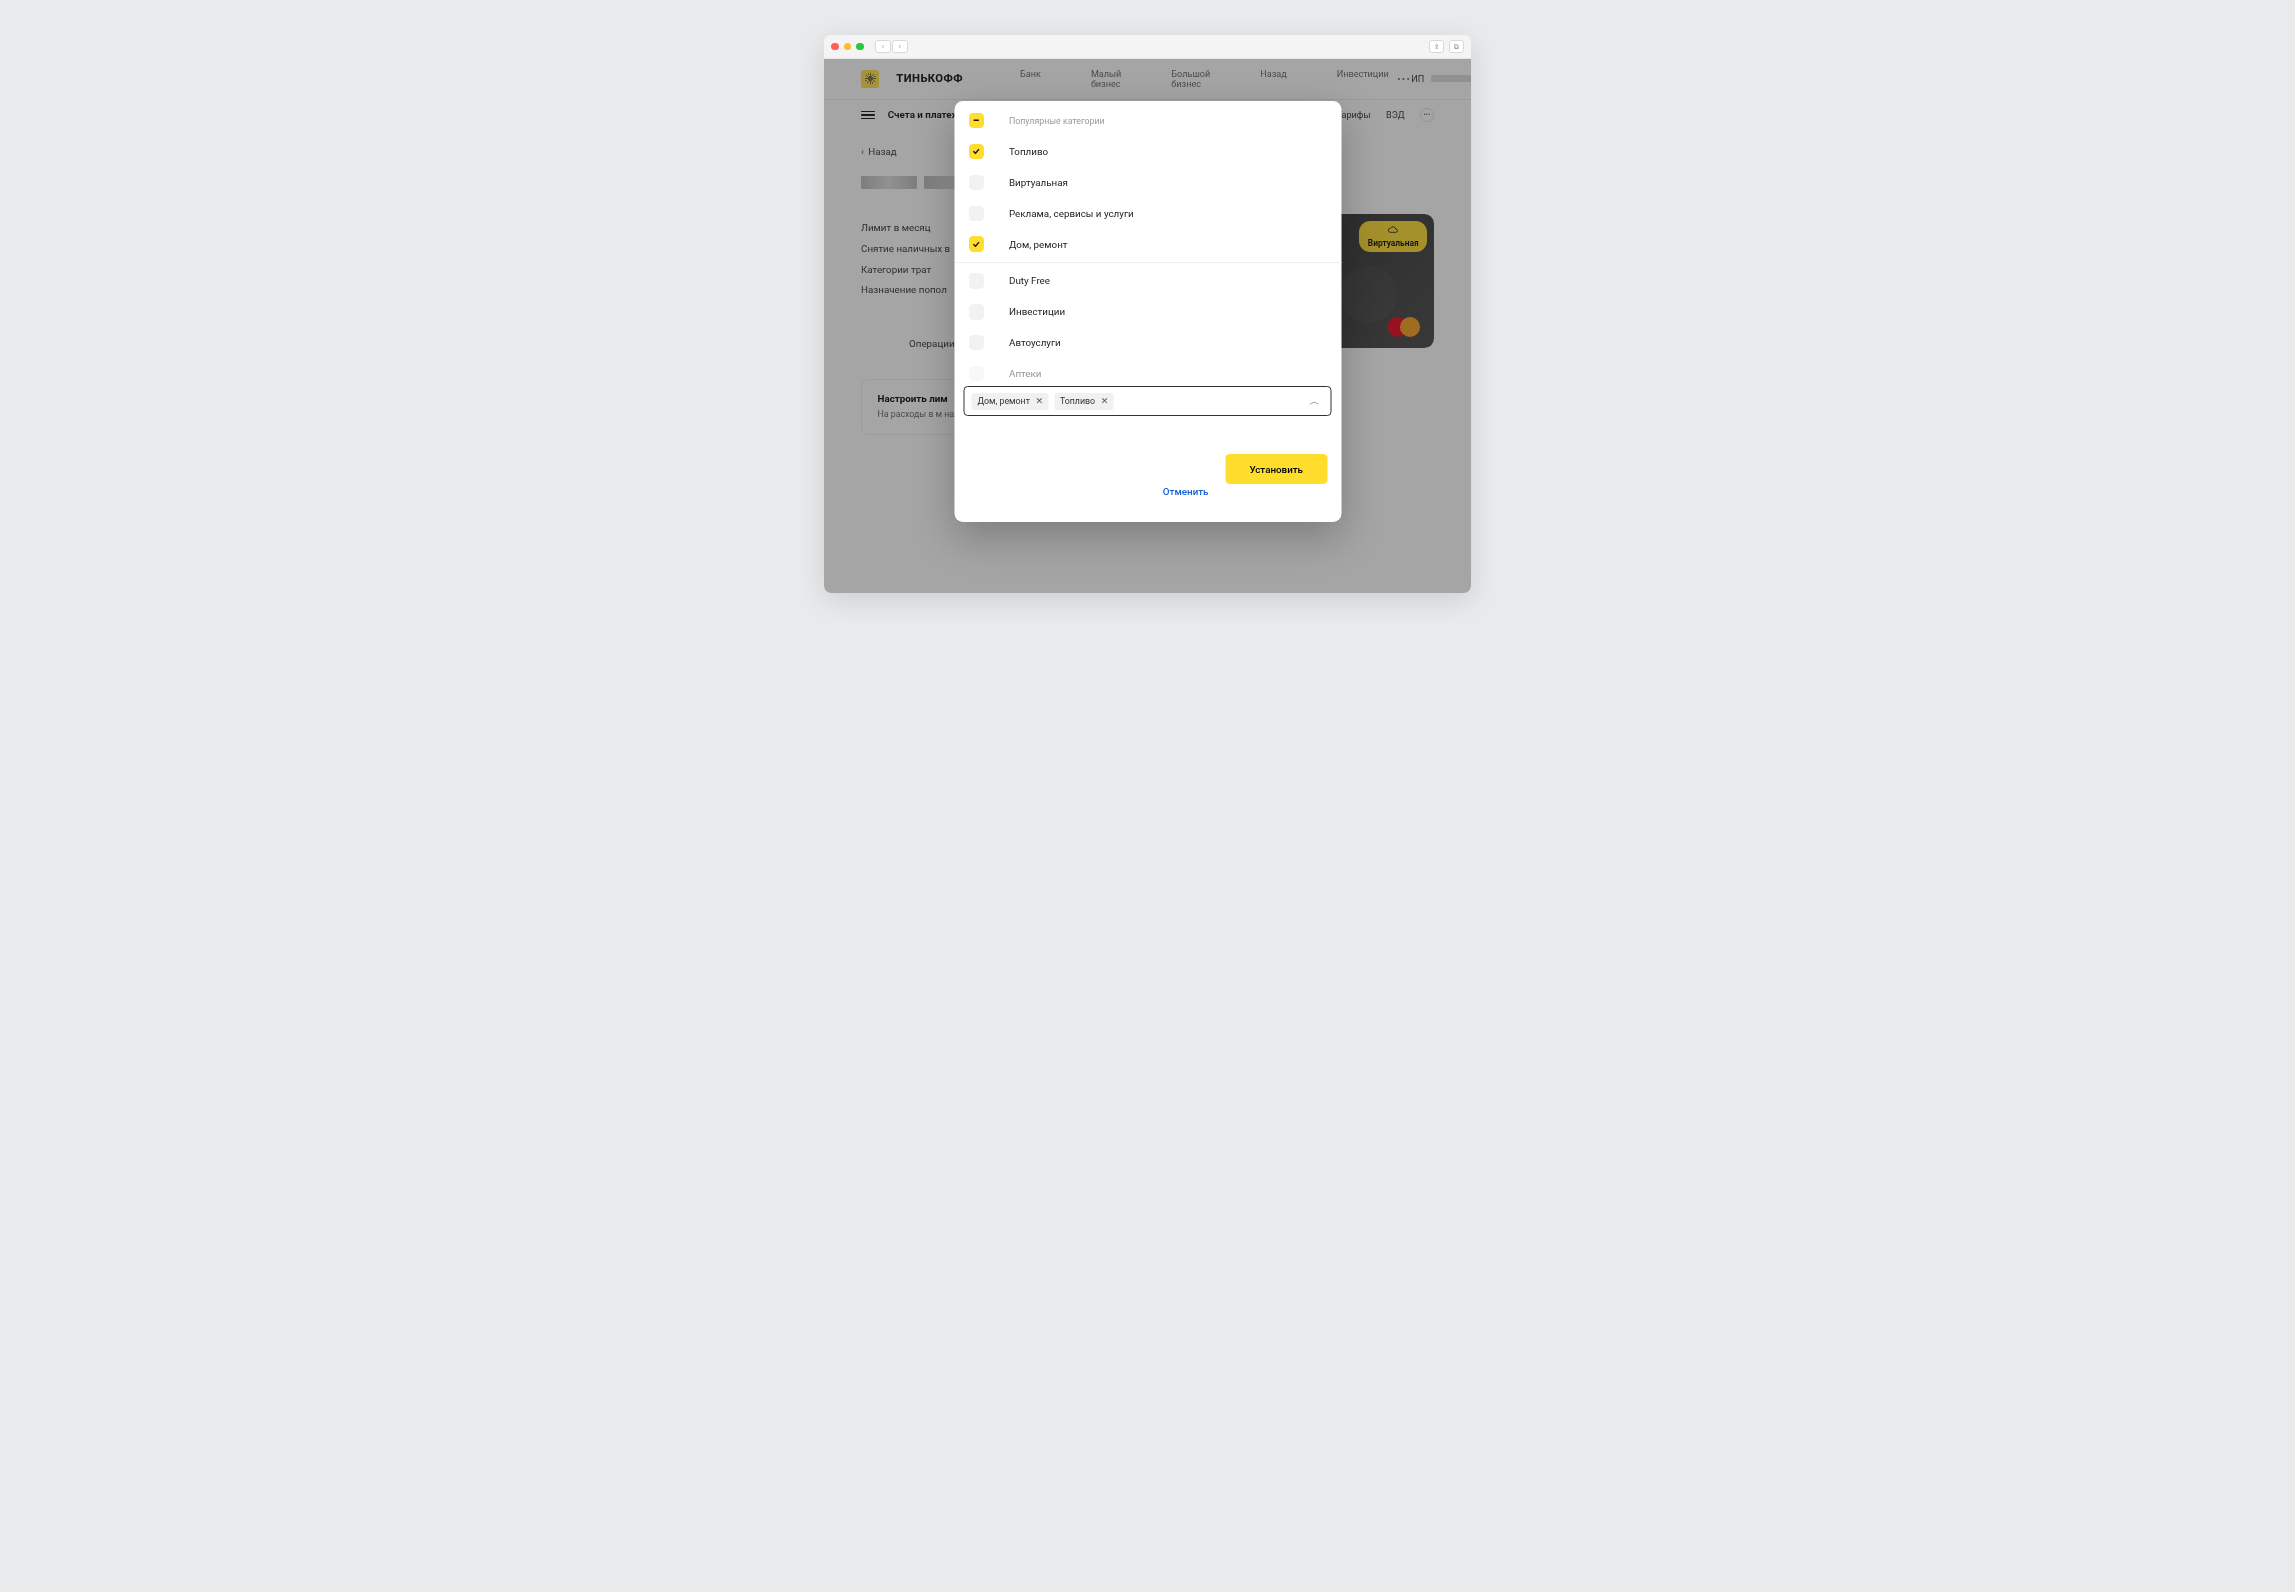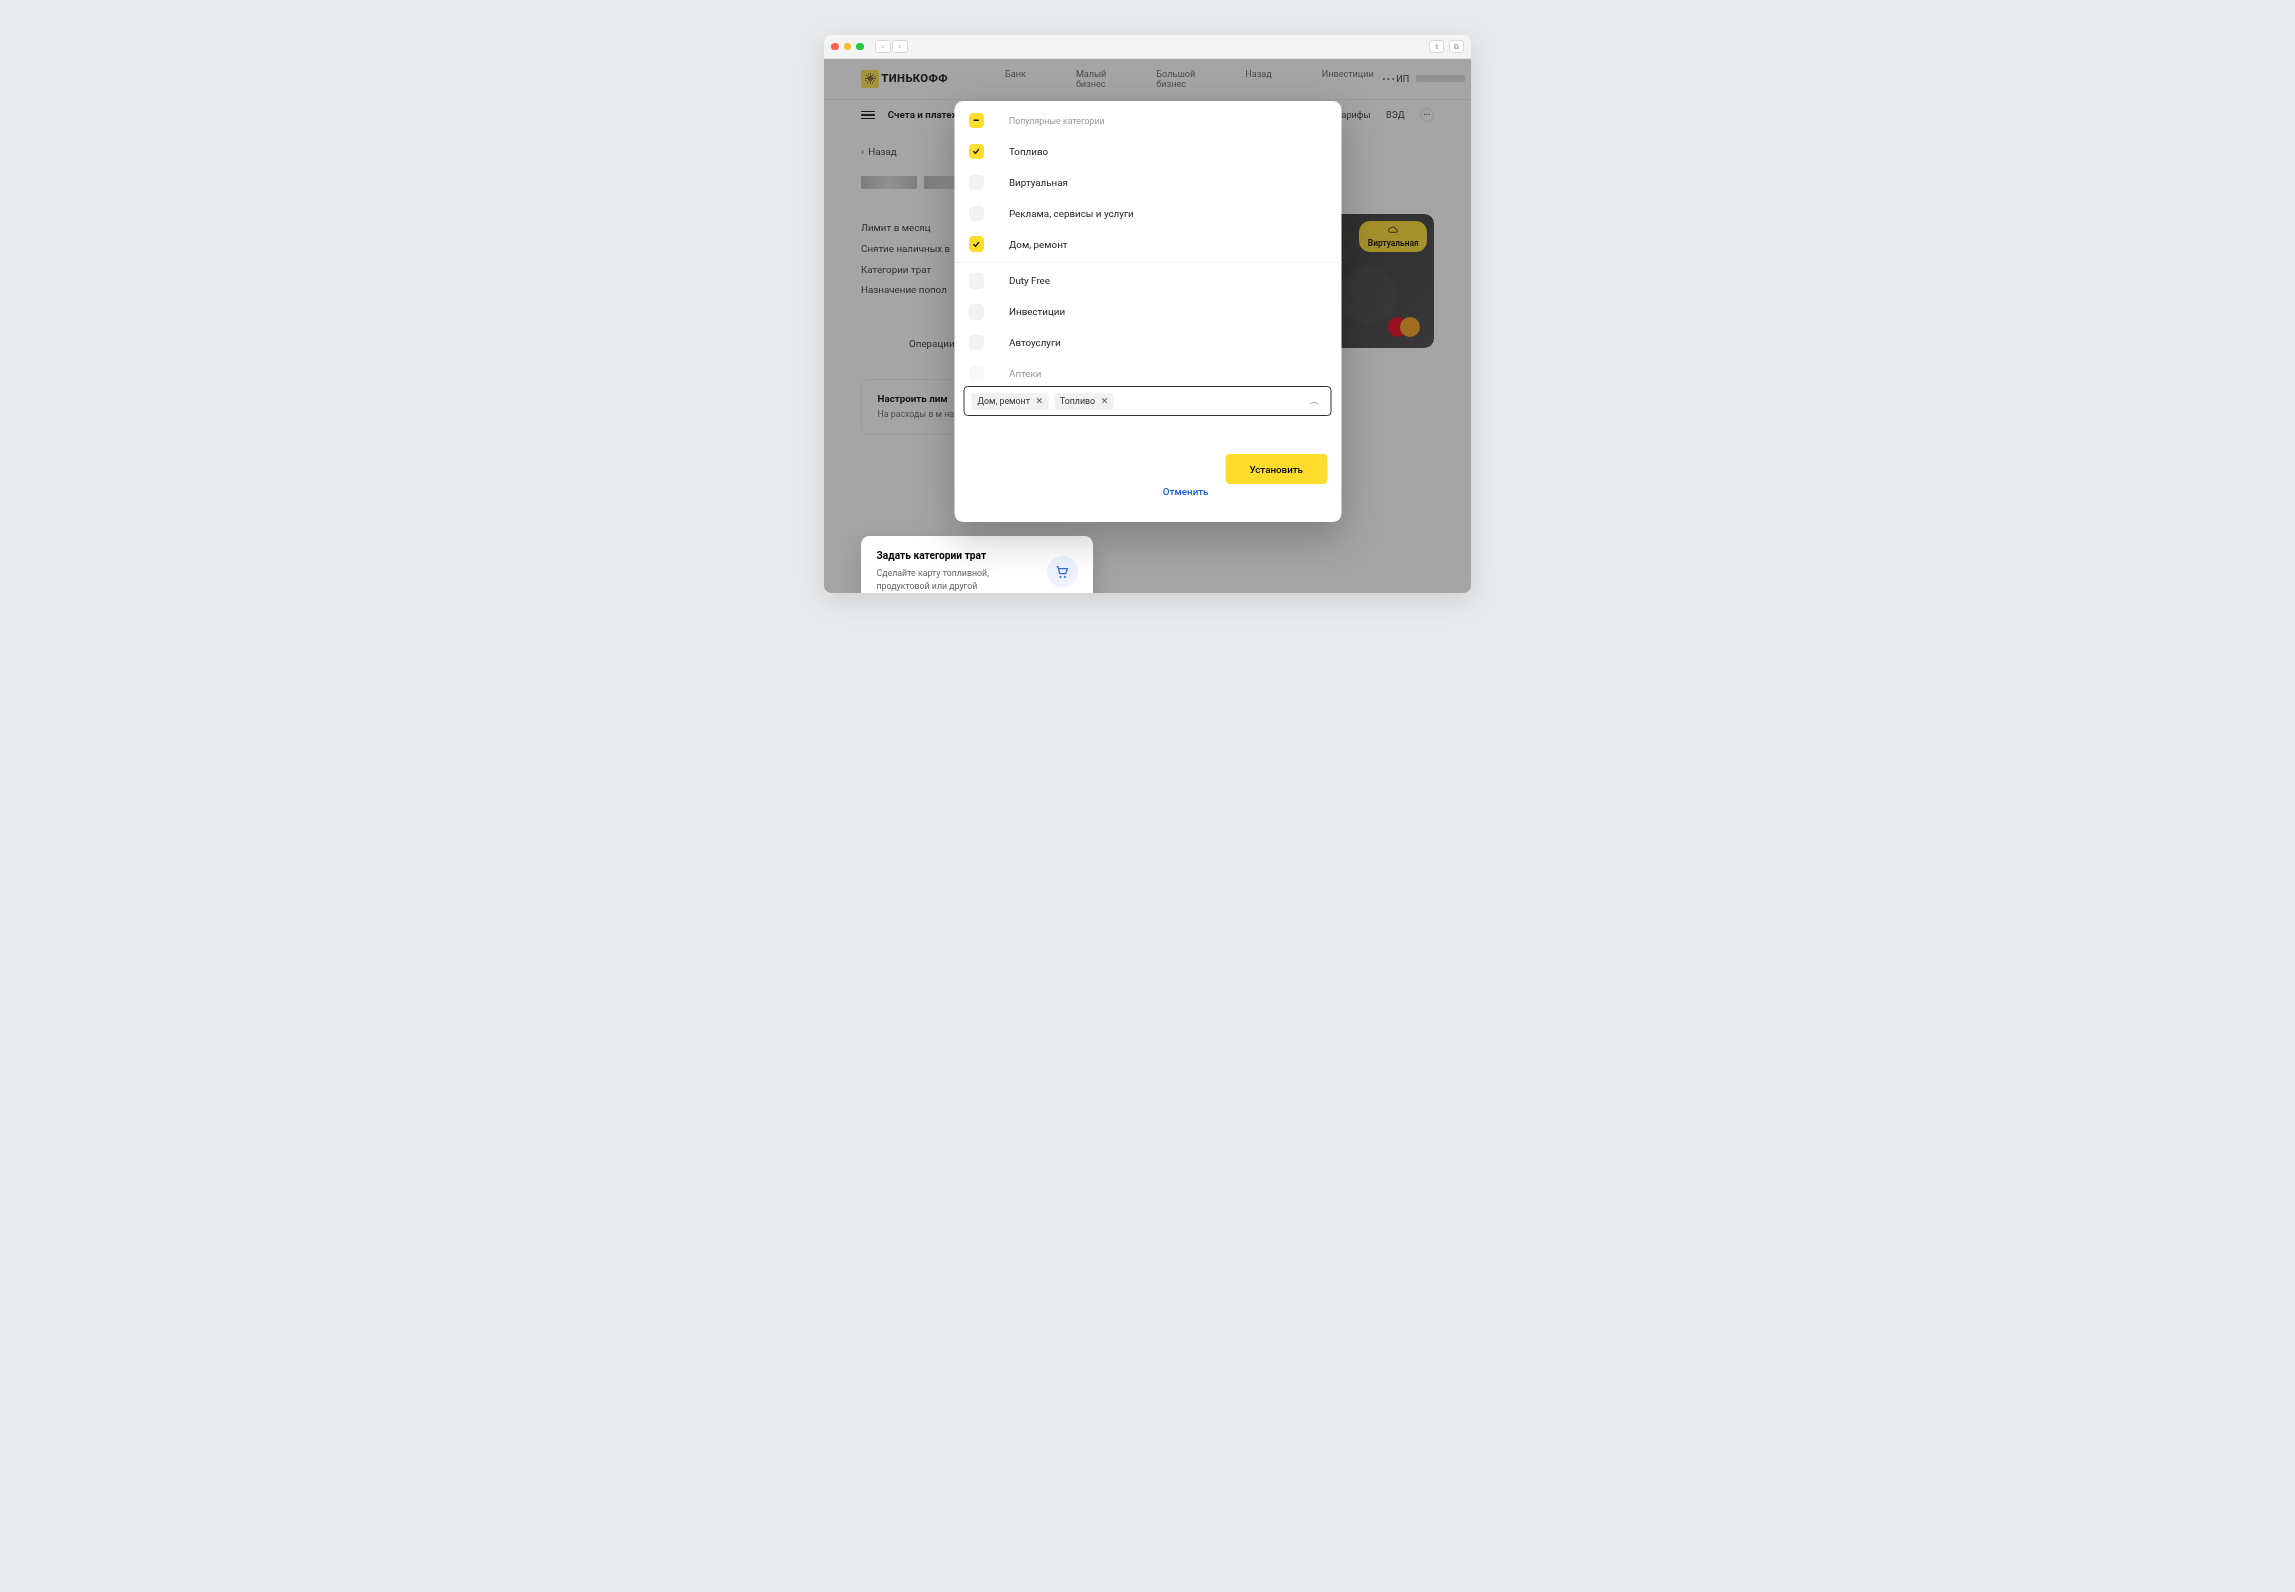--- a/index.html
+++ b/index.html
@@ -15,21 +15,21 @@
   .dot.green { background: #28c840; }
   .navarrows { display: flex; margin-left: 11.3px; gap: 1.4px; }
   .navbtn { width: 15.5px; height: 12.7px; border: 0.7px solid #d8d8da; border-radius: 2.8px; background: #fff; display: flex; align-items: center; justify-content: center; font-size: 7px; color: #888; }
   .titlebar-spacer { flex: 1; }
   .tb-icon { width: 15.5px; height: 12.7px; border: 0.7px solid #d8d8da; border-radius: 2.8px; background: #fff; display: flex; align-items: center; justify-content: center; font-size: 7px; color: #888; margin-left: 4.2px; }
 
   .page { position: relative; background: #fff; min-height: 534px; }
   .dim { position: absolute; inset: 0; background: rgba(40,40,40,0.42); z-index: 5; }
 
   .topbar { display: flex; align-items: center; padding: 9.8px 37px; border-bottom: 0.7px solid #eee; }
-  .logo { display: flex; align-items: center; gap: 2px; }
+  .logo { display: flex; align-items: center; gap: 17px; }
   .logo-badge { width: 18.3px; height: 18.3px; background: #ffe14b; border-radius: 2.8px; position: relative; display:flex; align-items:center; justify-content:center; }
   .logo-badge::after { content:""; width: 11.3px; height: 11.3px; background: radial-gradient(circle at 50% 50%, #333 30%, transparent 32%), repeating-conic-gradient(#333 0 10deg, transparent 10deg 30deg); border-radius:50%; opacity:.7;}
   .logo-text { font-weight: 800; font-size: 11.3px; letter-spacing: 0.4px; color: #111; }
   .topnav { display: flex; gap: 14px; margin-left: 21px; font-size: 9.1px; color: #666; }
   .topnav span { cursor: pointer; margin-left: 36px; }
   .topdots { margin-left: 8.4px; color: #666; font-size: 9.8px; letter-spacing: 1.4px; }
   .topbar-spacer { flex: 1; }
   .user { display: flex; align-items: center; gap: 7px; font-size: 9.1px; color: #333; }
   .user-blur { width: 49px; height: 7px; background: #ddd; border-radius: 1.4px; filter: blur(0.7px); }
   .user-sep { width:0.7px; height:15.5px; background:#ddd; margin:0 2.8px; }
@@ -271,29 +271,16 @@
         <div class="chipbox-spacer"></div>
         <div class="chev">︿</div>
       </div>
 
       <div class="mactions">
         <button class="btn-cancel">Отменить</button>
         <button class="btn-primary">Установить</button>
       </div>
     </div>
 
-    <div class="float-card">
-      <div class="txt">
-        <h4>Задать категории трат</h4>
-        <p>Сделайте карту топливной, продуктовой или другой</p>
-      </div>
-      <div class="float-icon">
-        <svg width="15.5" height="15.5" viewBox="0 0 24 24">
-            <path d="M4 4h2l3 11h9l3-8H7" fill="none" stroke="#2f6fd8" stroke-width="2" stroke-linejoin="round"></path>
-            <circle cx="10" cy="20" r="1.6" fill="#2f6fd8"></circle>
-            <circle cx="17" cy="20" r="1.6" fill="#2f6fd8"></circle>
-          </svg>
-      </div>
-    </div>
 
   </div>
 </div>
 
 
 </body></html>

